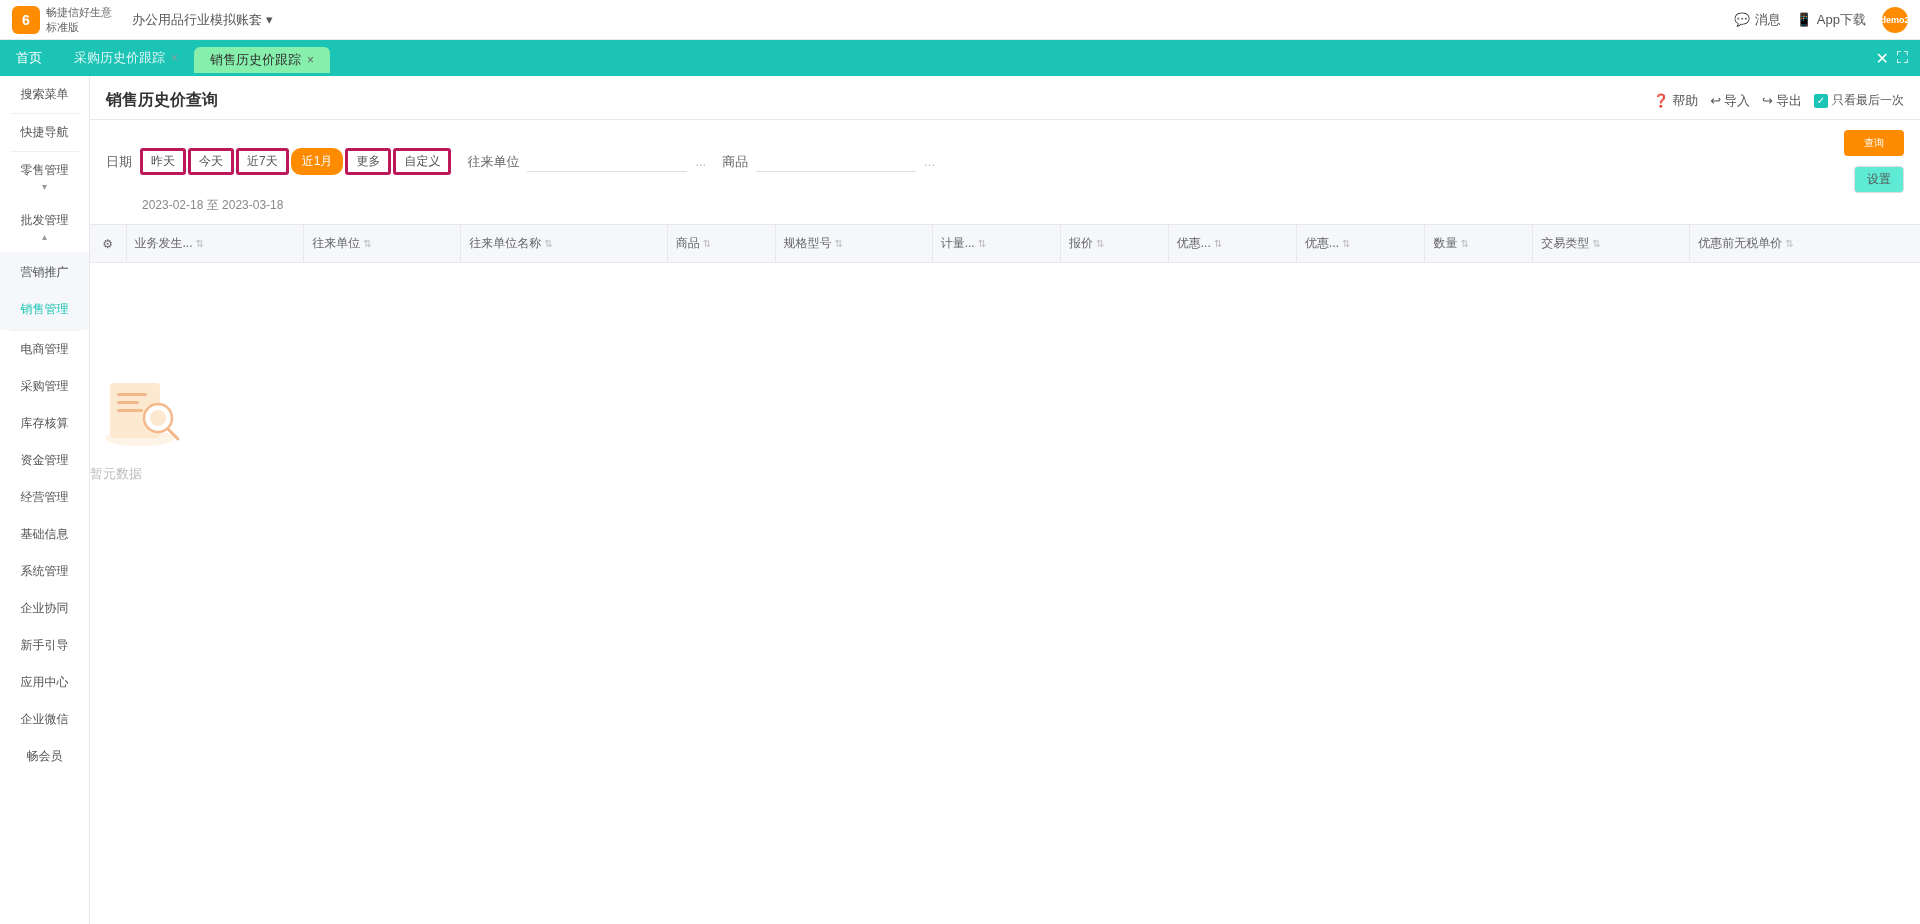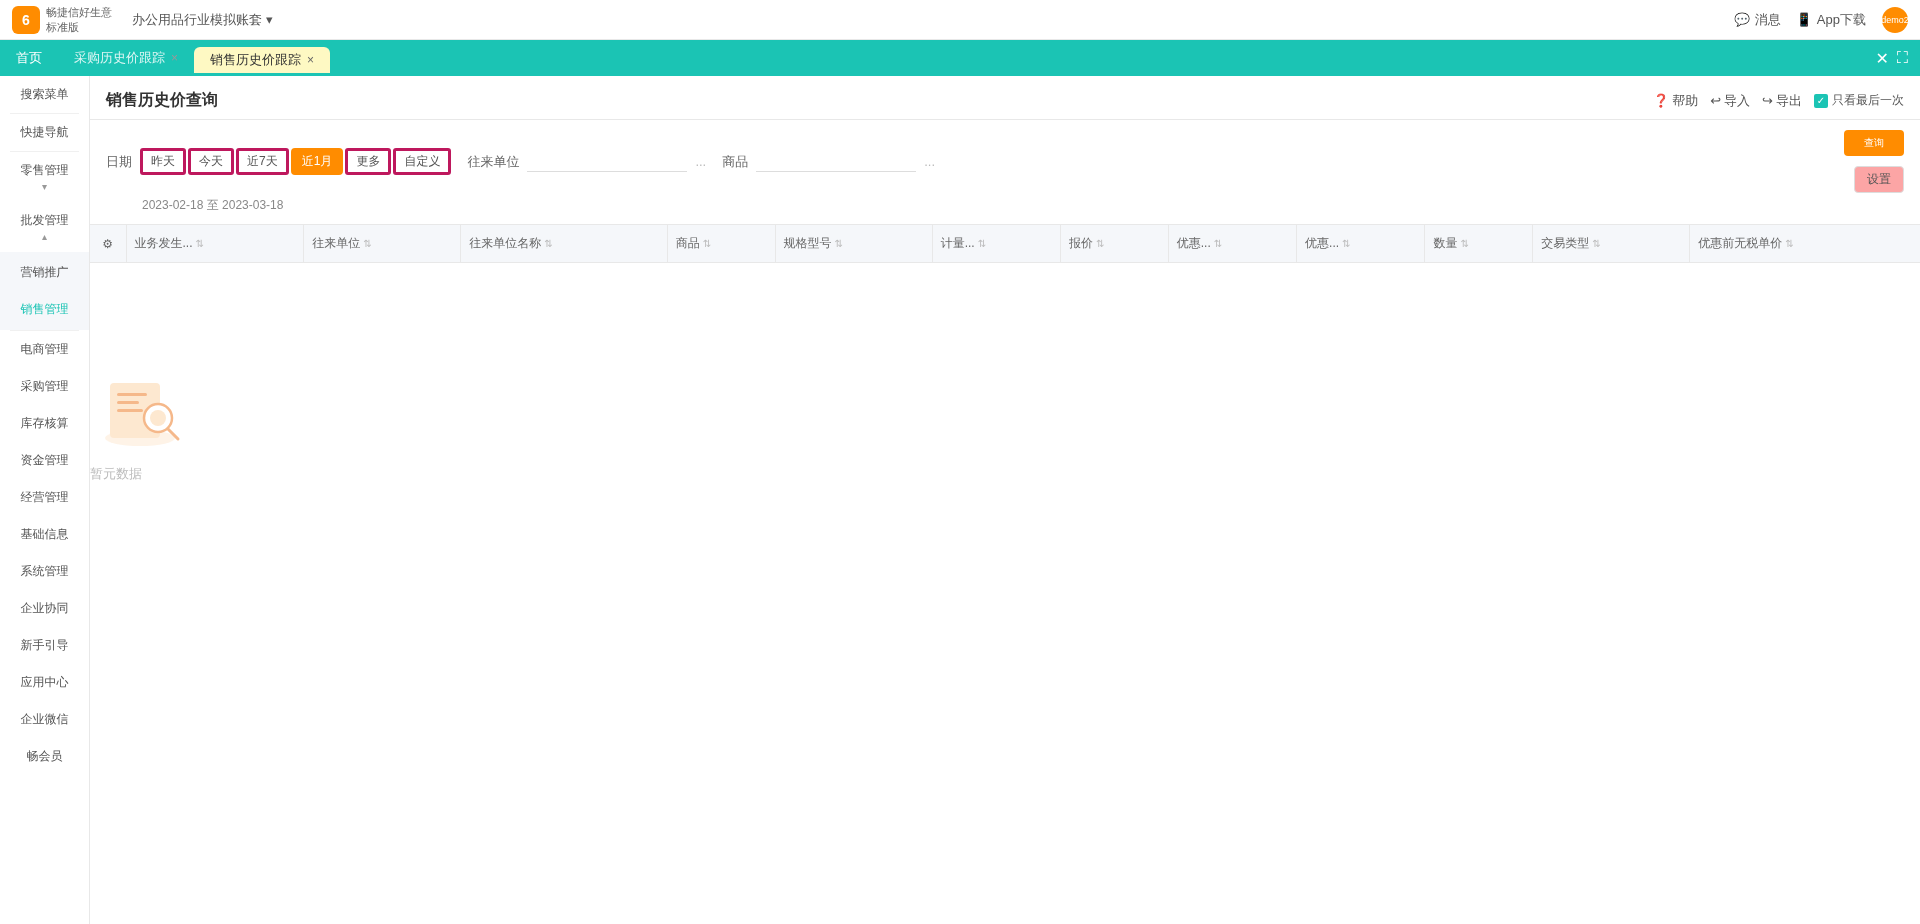--- a/index.html
+++ b/index.html
@@ -12,21 +12,21 @@
     .logo-icon { width: 28px; height: 28px; background: #ff8c00; border-radius: 6px; display: flex; align-items: center; justify-content: center; color: white; font-size: 14px; font-weight: bold; }
     .logo-text { font-size: 11px; color: #666; line-height: 1.3; }
     .company-selector { display: flex; align-items: center; gap: 4px; color: #555; font-size: 13px; cursor: pointer; margin-left: 12px; }
     .top-bar-right { display: flex; align-items: center; gap: 16px; color: #555; font-size: 13px; }
     .top-bar-right span { cursor: pointer; display: flex; align-items: center; gap: 4px; }
     .avatar { width: 26px; height: 26px; border-radius: 50%; background: #ff8c00; display: flex; align-items: center; justify-content: center; color: white; font-size: 11px; }
 
     
     .tab-bar { height: 36px; background: #1bc4b4; display: flex; align-items: center; padding: 0 0; flex-shrink: 0; }
     .tab-item { height: 26px; display: flex; align-items: center; padding: 0 16px; cursor: pointer; font-size: 13px; color: rgba(255,255,255,0.85); gap: 6px; position: relative; }
-    .tab-item.active { background: #fef9c3; color: #333; border-radius: 6px 6px 0 0; margin-top: 4px; }
+    .tab-item.active { background: #86efac; color: #333; border-radius: 6px 6px 0 0; margin-top: 4px; }
     .tab-item.home { color: white; font-weight: normal; }
     .tab-close { font-size: 12px; color: #999; cursor: pointer; }
     .tab-item.active .tab-close { color: #666; }
     .tab-spacer { flex: 1; }
     .tab-actions { display: flex; align-items: center; gap: 8px; padding: 0 12px; color: white; }
     .tab-actions span { cursor: pointer; font-size: 16px; }
 
     
     .main-layout { display: flex; flex: 1; overflow: hidden; }
 
@@ -47,26 +47,26 @@
     .page-actions { display: flex; align-items: center; gap: 12px; font-size: 13px; color: #555; }
     .page-actions span { cursor: pointer; display: flex; align-items: center; gap: 3px; }
 
     
     .filter-bar { background: #fff; padding: 10px 16px; border-bottom: 1px solid #e8e8e8; flex-shrink: 0; }
     .filter-row { display: flex; align-items: center; gap: 16px; flex-wrap: wrap; }
     .filter-group { display: flex; align-items: center; gap: 8px; }
     .filter-label { font-size: 13px; color: #666; white-space: nowrap; }
     .date-btn-group { display: flex; align-items: center; gap: 2px; }
     .date-btn { padding: 2px 8px; border: 3px solid #be185d; border-radius: 3px; cursor: pointer; font-size: 12px; color: #555; background: #fff; }
-    .date-btn.active { background: #ff8c00; color: white; border-color: #ff8c00; border-radius: 4px; }
+    .date-btn.active { background: #ff8c00; color: white; border-color: #ff8c00; border-radius: 10px; }
     .date-range { font-size: 12px; color: #888; margin-left: 8px; }
     .filter-input { border: none; border-bottom: 1px solid #ddd; outline: none; font-size: 13px; color: #333; width: 160px; padding: 2px 4px; }
     .filter-dots { color: #bbb; cursor: pointer; }
     .query-btn { background: #ff8c00; color: white; border: none; padding: 6px 20px; border-radius: 4px; cursor: pointer; font-size: 10px; }
-    .setting-btn { background: #fca5a5; color: #555; border: 1px solid #ddd; padding: 4px 12px; border-radius: 4px; cursor: pointer; font-size: 12px; margin-top: 6px; }
+    .setting-btn { background: #5eead4; color: #555; border: 1px solid #ddd; padding: 4px 12px; border-radius: 4px; cursor: pointer; font-size: 12px; margin-top: 6px; }
     .checkbox-label { display: flex; align-items: center; gap: 4px; font-size: 12px; color: #555; cursor: pointer; }
     .checkbox-checked { width: 14px; height: 14px; background: #1bc4b4; border-radius: 2px; display: flex; align-items: center; justify-content: center; color: white; font-size: 10px; }
 
     
     .table-container { flex: 1; overflow: auto; background: #fff; margin: 0; }
     table { width: 100%; border-collapse: collapse; font-size: 12px; }
     thead tr { background: #f5f7fa; border-bottom: 1px solid #e8e8e8; }
     th { padding: 10px 8px; text-align: left; font-weight: normal; color: #666; white-space: nowrap; border-right: 1px solid #e8e8e8; position: relative; font-size: 12px; }
     th:last-child { border-right: none; }
     .th-inner { display: flex; align-items: center; gap: 3px; }
@@ -101,21 +101,21 @@
     <span>
       <span>💬</span>
       <span>消息</span>
     </span>
     <span>
       <span>📱</span>
       <span>App下载</span>
     </span>
     <span>
       <div class="avatar">
-        <span style="font-size:9px;">demo2</span>
+        <span style="font-size:9px;font-weight:bold;">demo2</span>
       </div>
     </span>
   </div>
 </div>
 
 <div class="tab-bar">
   <div class="tab-item home">
     <span>首页</span>
   </div>
   <div class="tab-item">

